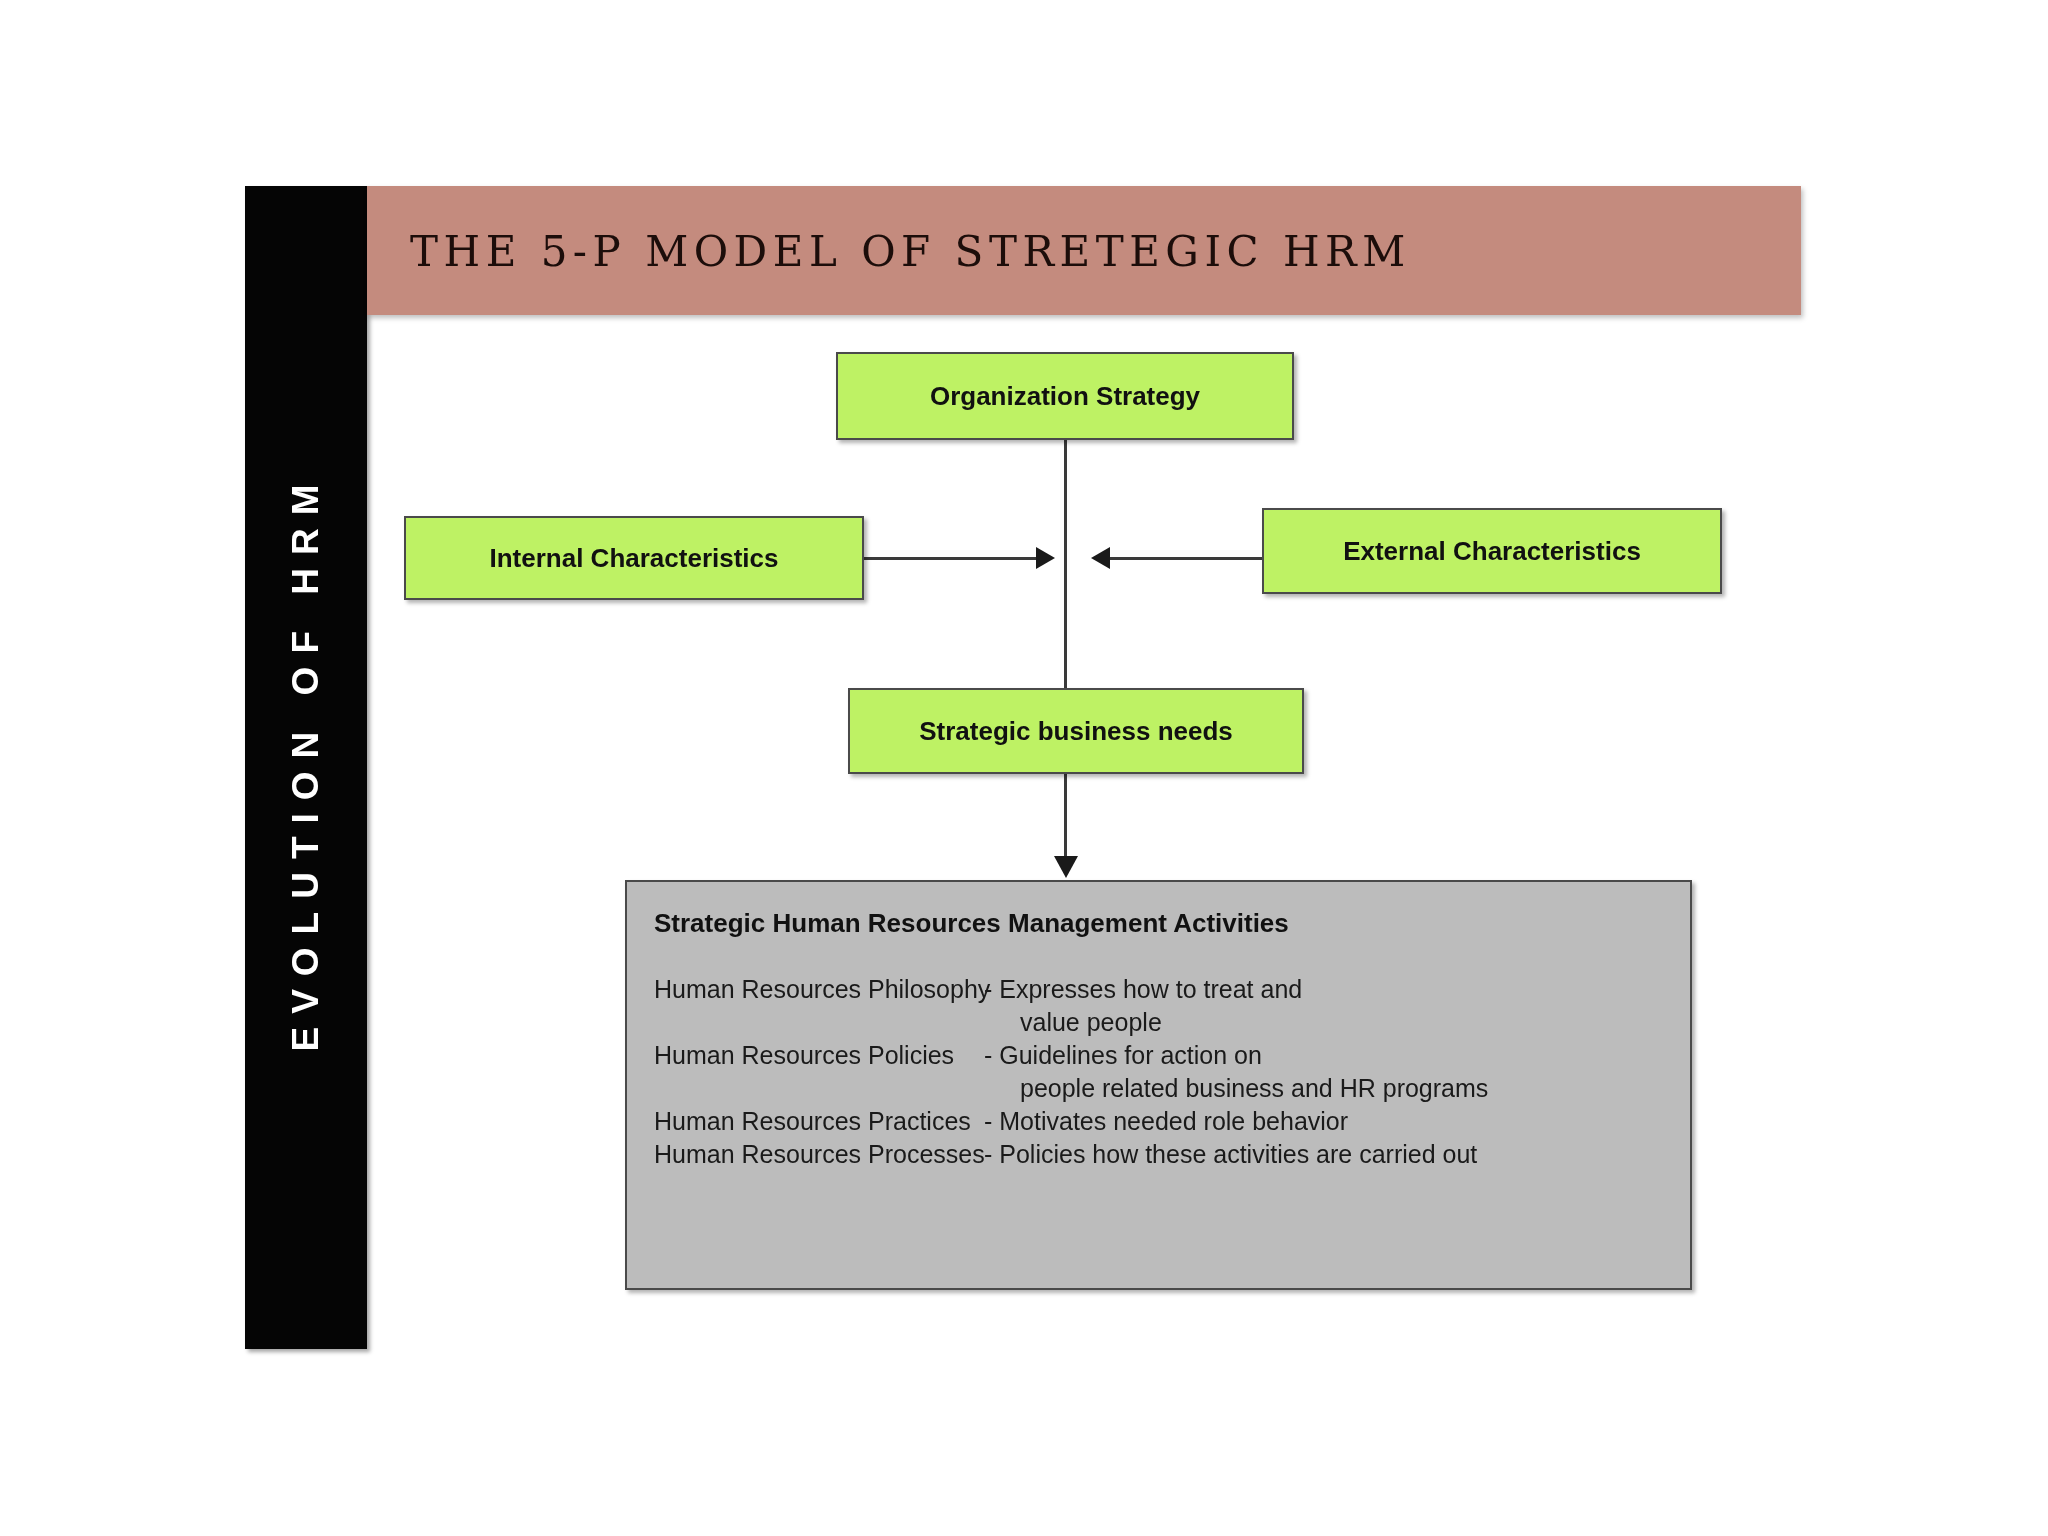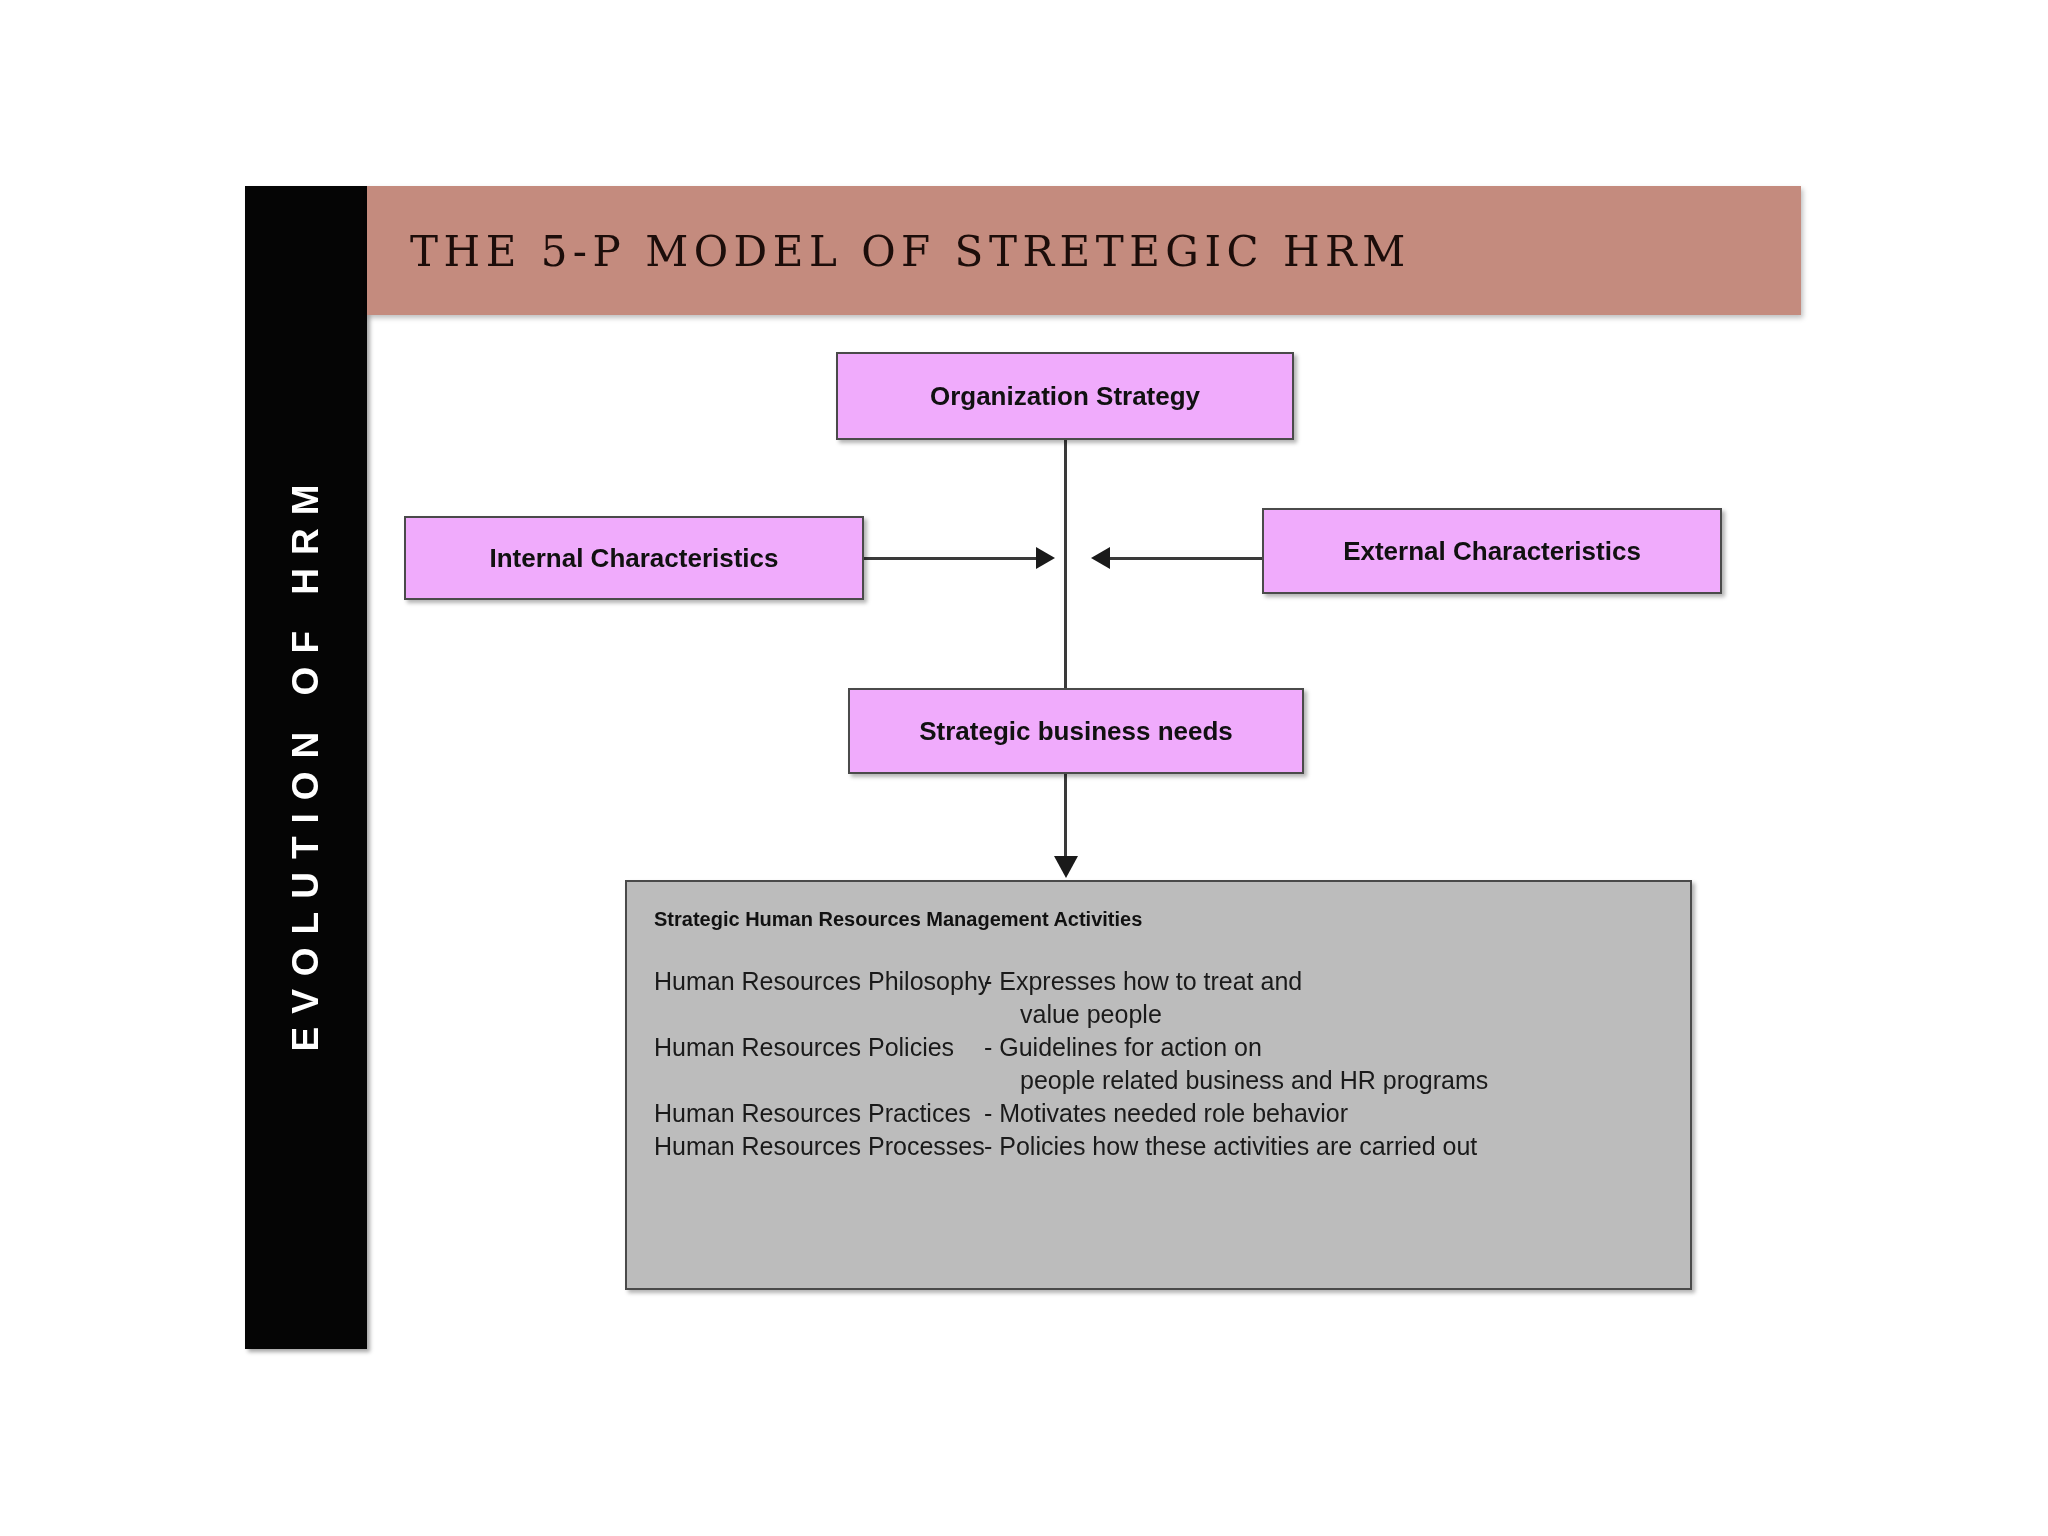--- a/index.html
+++ b/index.html
@@ -59,21 +59,21 @@
     font-family: "DejaVu Serif", serif;
     font-weight: normal;
     font-size: 42px;
     letter-spacing: 5.5px;
     white-space: nowrap;
   }
 
   
   .flow-box {
     position: absolute;
-    background: #f0abfc;
+    background: #bef264;
     border: 2px solid #4a4a4a;
     box-shadow: 3px 3px 4px rgba(0,0,0,0.3);
     box-sizing: border-box;
     display: flex;
     align-items: center;
     justify-content: center;
   }
   .flow-box .box-label {
     color: #111111;
     font-weight: bold;
@@ -102,21 +102,21 @@
     width: 1067px; height: 410px;
     background: #bcbcbc;
     border: 2px solid #4a4a4a;
     box-shadow: 3px 3px 4px rgba(0,0,0,0.3);
     box-sizing: border-box;
     padding: 26px 0 0 27px;
   }
   #activities-heading {
     color: #111111;
     font-weight: bold;
-    font-size: 20px;
+    font-size: 26px;
     margin-bottom: 34px;
   }
   .activity-row {
     display: flex;
     align-items: flex-start;
     font-size: 25px;
     color: #1a1a1a;
     line-height: 1.32;
   }
   .activity-term {

